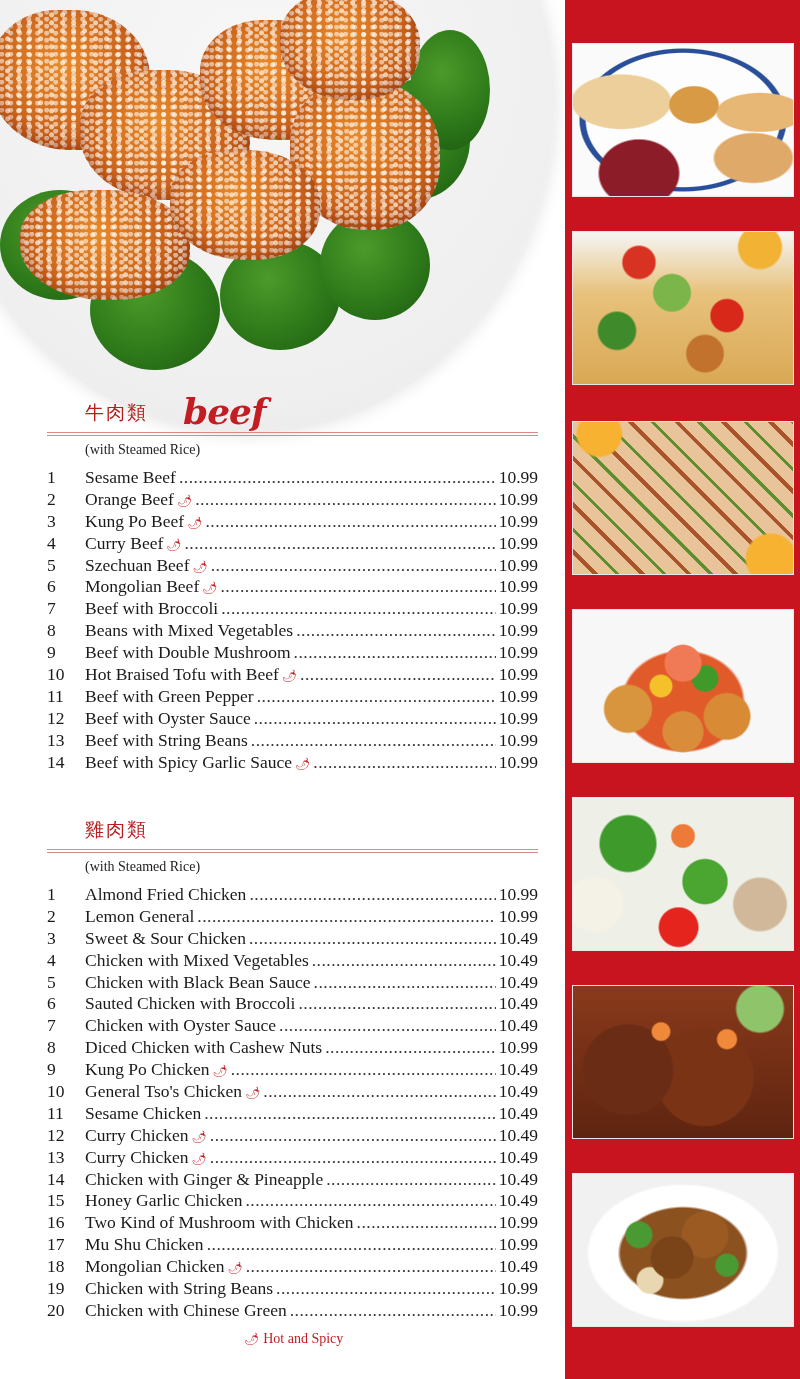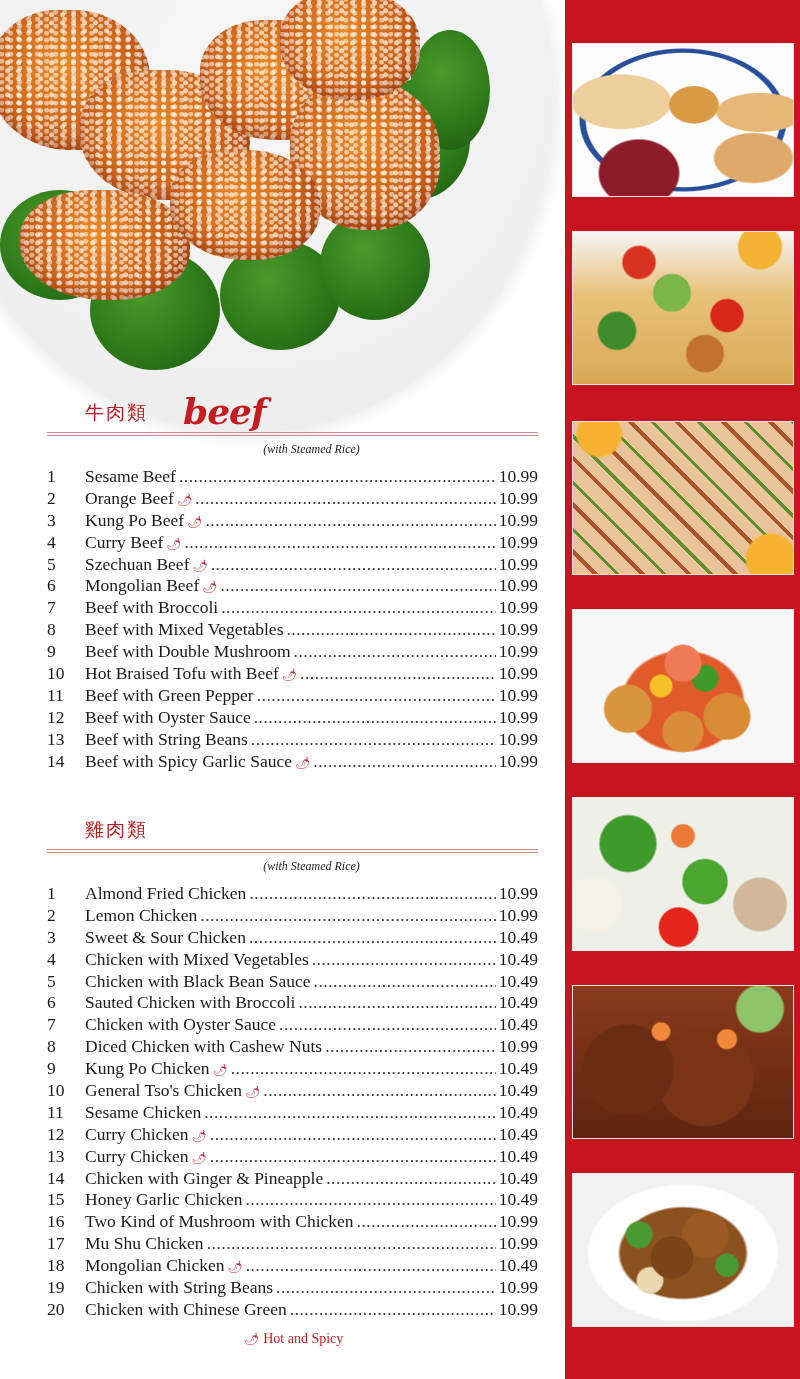--- a/index.html
+++ b/index.html
@@ -43,21 +43,21 @@
   .sec-cn {
     position: absolute; left: 38px; bottom: 6px;
     font-family: "DejaVu Sans", sans-serif; font-size: 19px; color: #b91c1c; letter-spacing: 2px;
   }
   .sec-en {
     position: absolute; bottom: 0px;
     font-family: "DejaVu Serif", serif; font-style: italic; font-weight: bold;
     font-size: 36px; color: #c31c23; letter-spacing: -1px;
   }
   .rule { height: 0; border-top: 1px solid #d8898a; border-bottom: 1px solid #d8898a; padding-top: 2px; }
-  .note { font-style: italic; font-size: 12px; margin: 6px 0 9px 38px; color: #222; text-align: center; }
+  .note { font-size: 14px; margin: 6px 0 9px 38px; color: #222; }
   .row { display: flex; align-items: baseline; height: 21.9px; font-size: 17.5px; line-height: 21.9px; white-space: nowrap; }
   .num { width: 38px; flex: none; }
   .name { flex: none; }
   .hot { color: #c31c23; font-size: 12px; margin-left: 3px; }
   .dots { flex: 1; overflow: hidden; margin: 0 3px; color: #333; }
   .dots::before { content: "................................................................................................................................................"; letter-spacing: 0.5px; }
   .price { flex: none; }
 
   .legend {
     position: absolute; left: 244px; top: 1331px;
@@ -194,21 +194,21 @@
         <span class="price">10.99</span>
       </div>
       <div class="row">
         <span class="num">7</span>
         <span class="name">Beef with Broccoli</span>
         <span class="dots"></span>
         <span class="price">10.99</span>
       </div>
       <div class="row">
         <span class="num">8</span>
-        <span class="name">Beef with Mixed Vegetables</span>
+        <span class="name">Beans with Mixed Vegetables</span>
         <span class="dots"></span>
         <span class="price">10.99</span>
       </div>
       <div class="row">
         <span class="num">9</span>
         <span class="name">Beef with Double Mushroom</span>
         <span class="dots"></span>
         <span class="price">10.99</span>
       </div>
       <div class="row">
@@ -254,21 +254,21 @@
   <div class="note">(with Steamed Rice)</div>
   <div id="chicken-list">
       <div class="row">
         <span class="num">1</span>
         <span class="name">Almond Fried Chicken</span>
         <span class="dots"></span>
         <span class="price">10.99</span>
       </div>
       <div class="row">
         <span class="num">2</span>
-        <span class="name">Lemon Chicken</span>
+        <span class="name">Lemon General</span>
         <span class="dots"></span>
         <span class="price">10.99</span>
       </div>
       <div class="row">
         <span class="num">3</span>
         <span class="name">Sweet &amp; Sour Chicken</span>
         <span class="dots"></span>
         <span class="price">10.49</span>
       </div>
       <div class="row">

